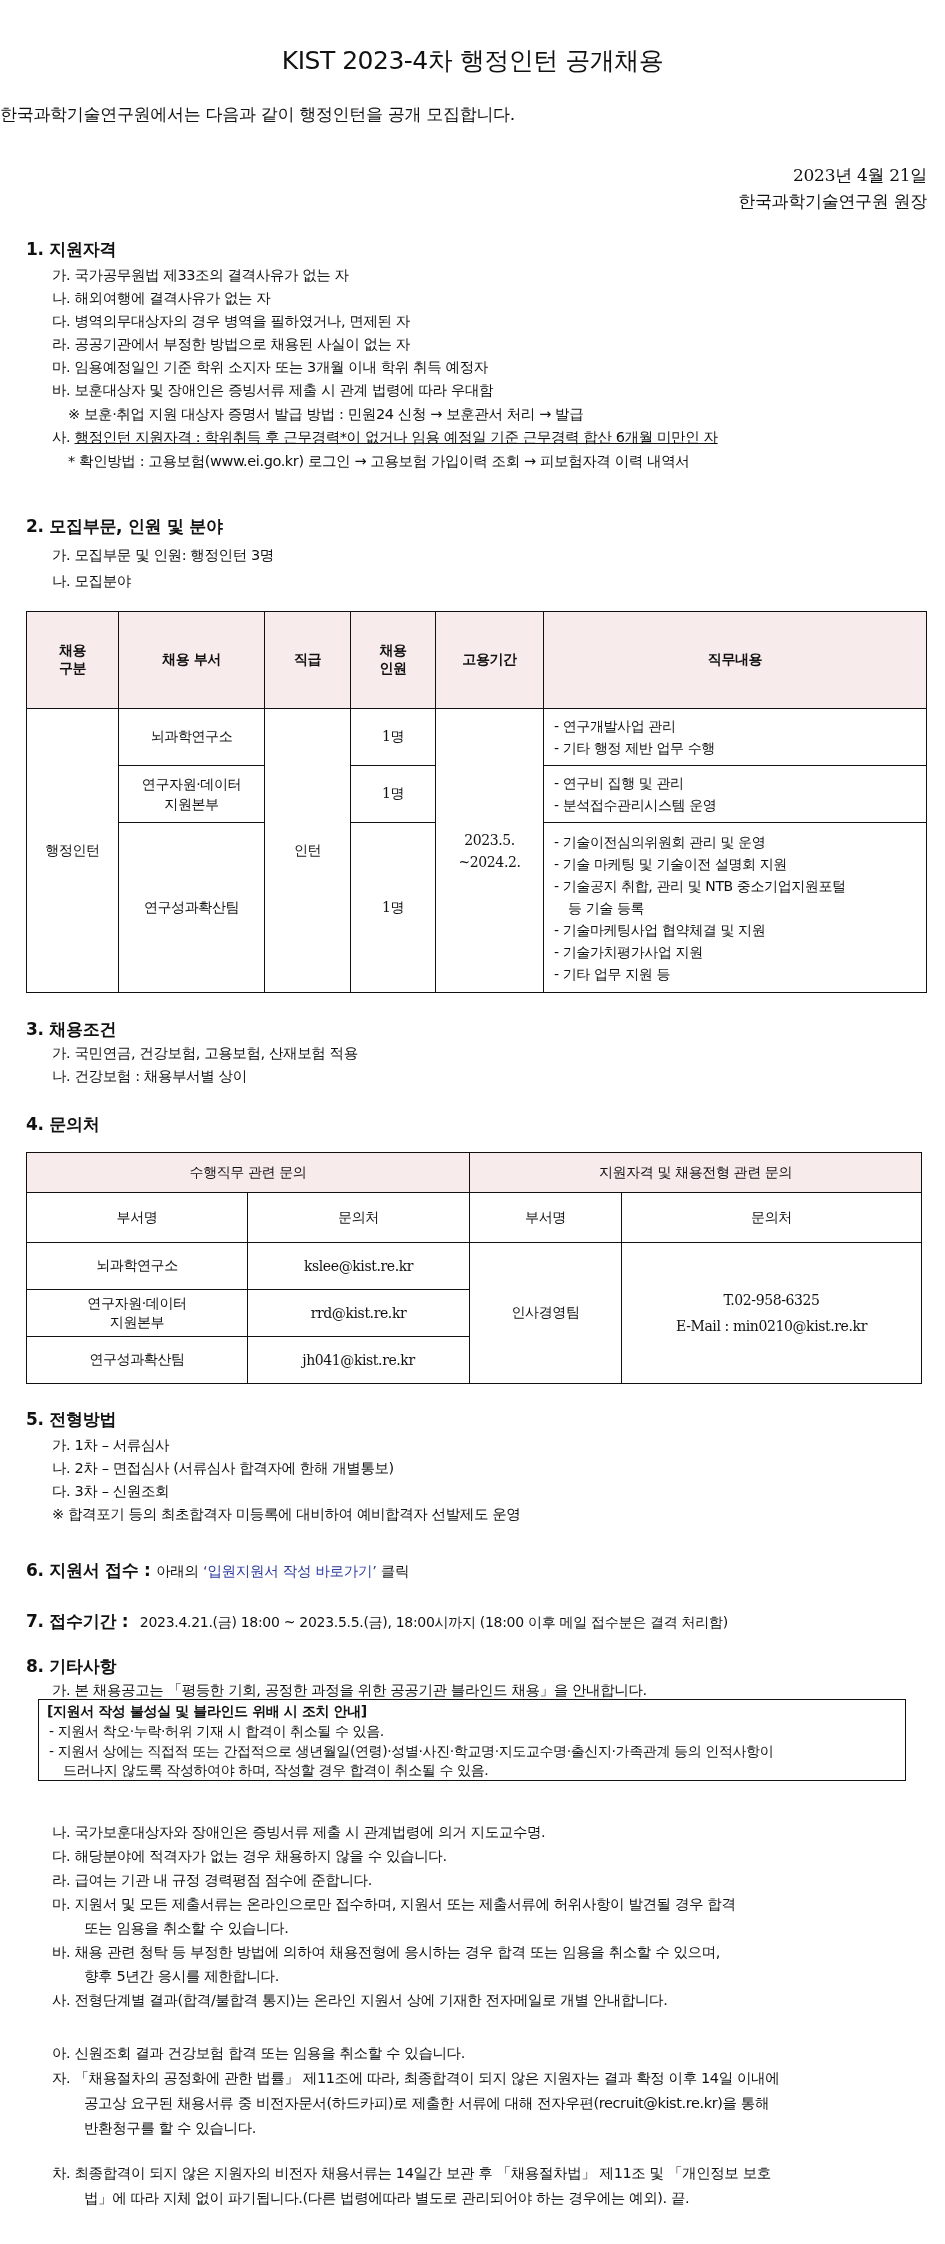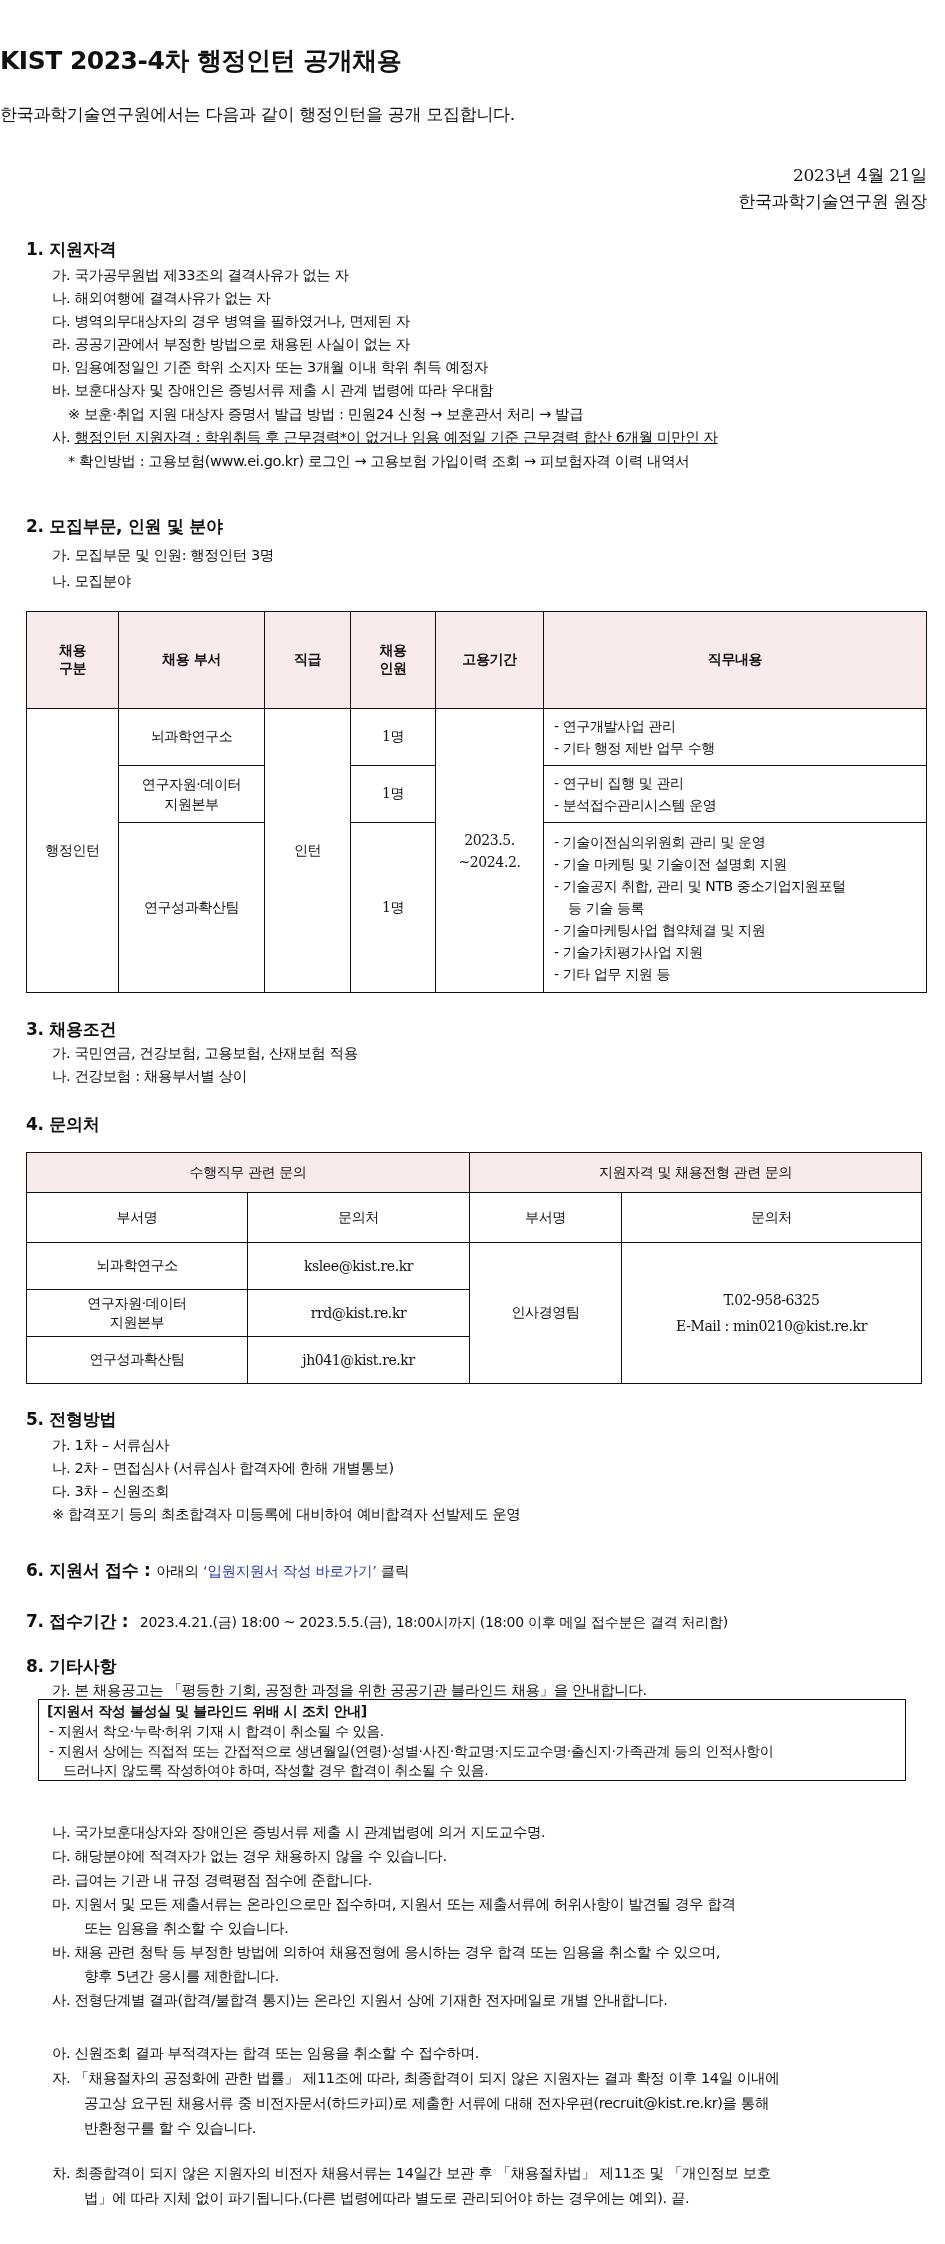--- a/index.html
+++ b/index.html
@@ -1,20 +1,20 @@
 <!DOCTYPE html>
 <html><head>
 <meta charset="utf-8">
 <style>
   html, body { margin:0; padding:0; background:#ffffff; }
   body { width:945px; height:2244px; position:relative; overflow:hidden;
          font-family:"DejaVu Sans", "Liberation Sans", sans-serif; color:#111; }
   .page { position:absolute; left:0; top:0; width:945px; }
-  .title { position:absolute; top:44px; left:0; width:945px; text-align:left;
-           font-size:25px; font-weight:bold; letter-spacing:-0.5px; }
+  .title { position:absolute; top:44px; left:0; width:945px; text-align:center;
+           font-size:25px; font-weight:normal; letter-spacing:-0.5px; }
   .intro { position:absolute; top:103px; left:0; width:945px; text-align:left;
            font-family:"DejaVu Serif","Liberation Serif",serif; font-size:17px; letter-spacing:-0.3px; }
   .date { position:absolute; top:164px; right:18px; font-family:"DejaVu Serif","Liberation Serif",serif;
           font-size:17px; text-align:right; letter-spacing:-0.3px; }
   .sign { position:absolute; top:190px; right:18px; font-family:"DejaVu Serif","Liberation Serif",serif;
           font-size:17px; text-align:right; letter-spacing:-0.3px; }
   .h { position:absolute; left:26px; font-size:17px; font-weight:bold; letter-spacing:-0.3px; }
   .ln { position:absolute; left:52px; font-size:14.5px; letter-spacing:-0.4px; white-space:nowrap; }
   .ln.sub { left:68px; }
   .ln.cont { left:84px; }
@@ -191,20 +191,20 @@
   </div>
 
   <div class="ln" style="top:1823px">나. 국가보훈대상자와 장애인은 증빙서류 제출 시 관계법령에 의거 지도교수명.</div>
   <div class="ln" style="top:1847px">다. 해당분야에 적격자가 없는 경우 채용하지 않을 수 있습니다.</div>
   <div class="ln" style="top:1871px">라. 급여는 기관 내 규정 경력평점 점수에 준합니다.</div>
   <div class="ln" style="top:1895px">마. 지원서 및 모든 제출서류는 온라인으로만 접수하며, 지원서 또는 제출서류에 허위사항이 발견될 경우 합격</div>
   <div class="ln cont" style="top:1919px">또는 임용을 취소할 수 있습니다.</div>
   <div class="ln" style="top:1943px">바. 채용 관련 청탁 등 부정한 방법에 의하여 채용전형에 응시하는 경우 합격 또는 임용을 취소할 수 있으며,</div>
   <div class="ln cont" style="top:1967px">향후 5년간 응시를 제한합니다.</div>
   <div class="ln" style="top:1991px">사. 전형단계별 결과(합격/불합격 통지)는 온라인 지원서 상에 기재한 전자메일로 개별 안내합니다.</div>
-  <div class="ln" style="top:2044px">아. 신원조회 결과 부적격자는 합격 또는 임용을 취소할 수 접수하며.</div>
+  <div class="ln" style="top:2044px">아. 신원조회 결과 건강보험 합격 또는 임용을 취소할 수 있습니다.</div>
   <div class="ln" style="top:2069px">자. 「채용절차의 공정화에 관한 법률」 제11조에 따라, 최종합격이 되지 않은 지원자는 결과 확정 이후 14일 이내에</div>
   <div class="ln cont" style="top:2094px">공고상 요구된 채용서류 중 비전자문서(하드카피)로 제출한 서류에 대해 전자우편(recruit@kist.re.kr)을 통해</div>
   <div class="ln cont" style="top:2119px">반환청구를 할 수 있습니다.</div>
   <div class="ln" style="top:2164px">차. 최종합격이 되지 않은 지원자의 비전자 채용서류는 14일간 보관 후 「채용절차법」 제11조 및 「개인정보 보호</div>
   <div class="ln cont" style="top:2189px">법」에 따라 지체 없이 파기됩니다.(다른 법령에따라 별도로 관리되어야 하는 경우에는 예외). 끝.</div>
 
 </div>
 
 </body></html>

